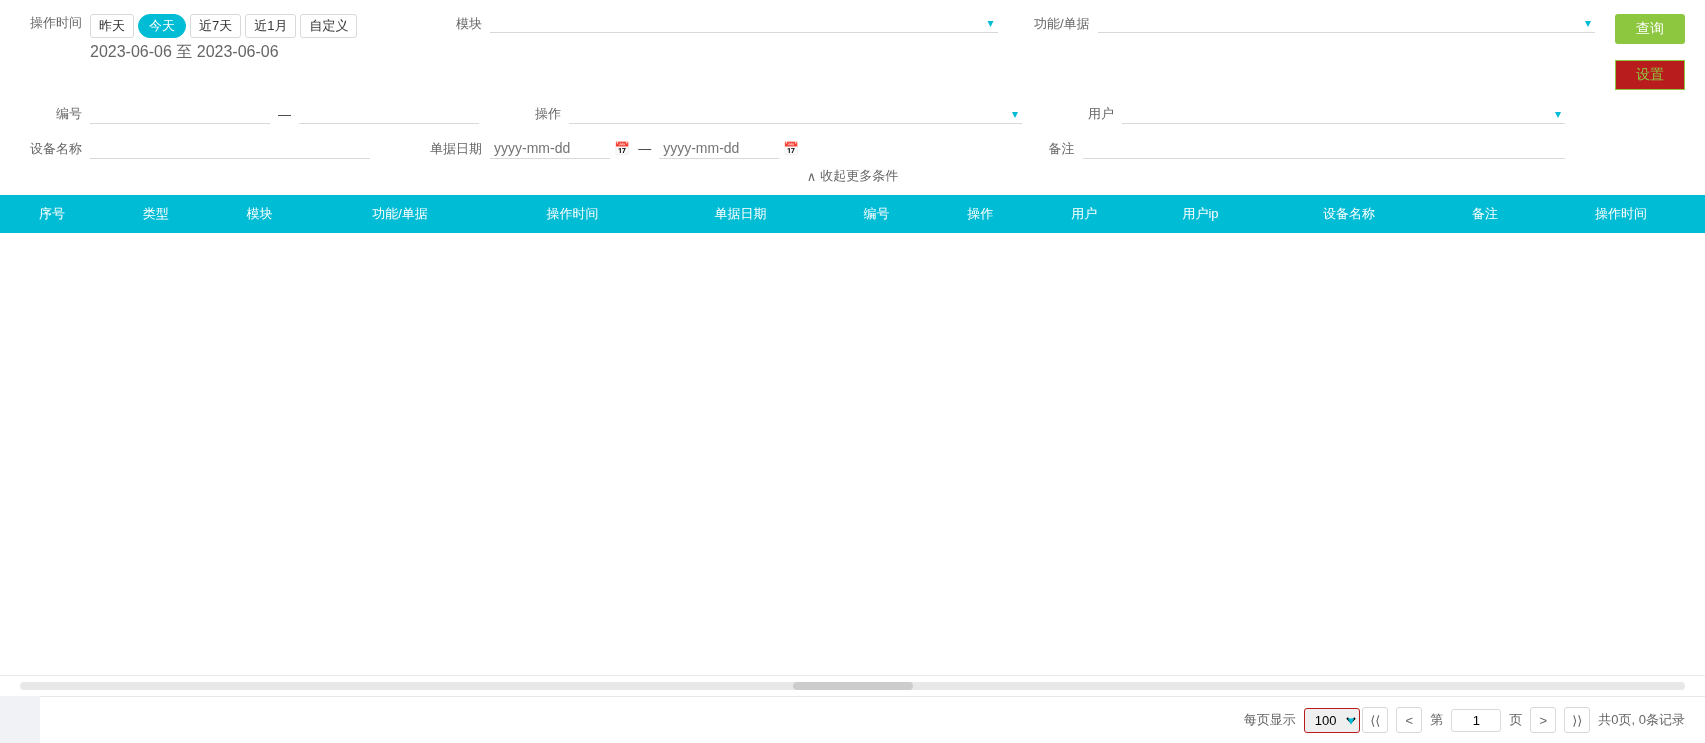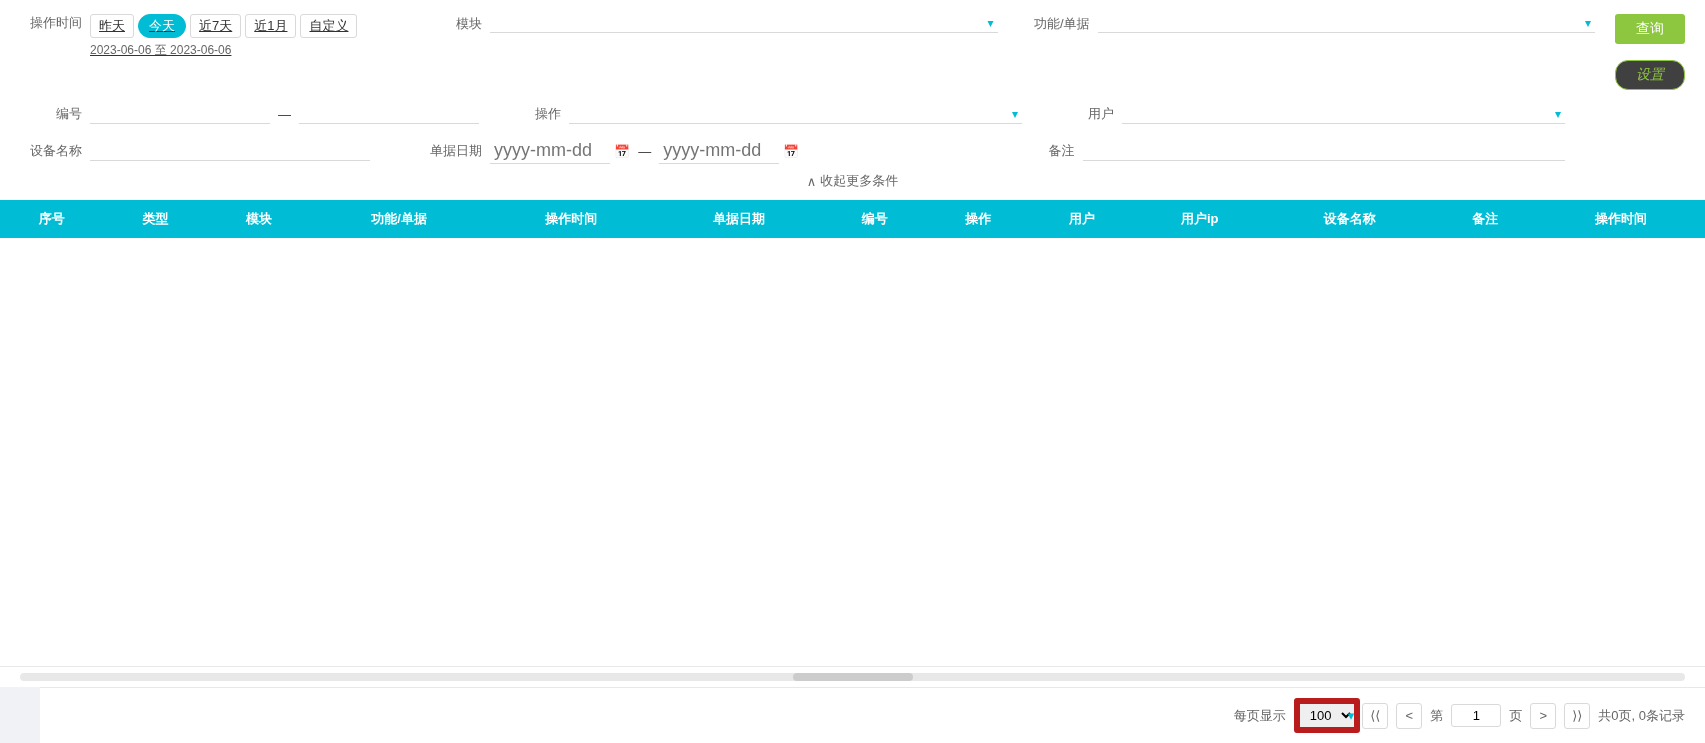--- a/index.html
+++ b/index.html
@@ -9,66 +9,66 @@
 
     
     .page-header { background: #fff; padding: 10px 20px; display: flex; align-items: center; justify-content: space-between; border-bottom: 1px solid #e8e8e8; }
     .page-title { font-size: 18px; font-weight: bold; color: #333; margin-right: 12px; }
     .page-subtitle { font-size: 12px; color: #999; }
     .export-btn { display: flex; align-items: center; gap: 4px; color: #666; font-size: 13px; cursor: pointer; }
     .export-icon { font-size: 14px; }
     .filter-label { color: #666; font-size: 13px; min-width: 70px; text-align: right; padding-right: 8px; flex-shrink: 0; }
     
     
-    .time-filter-group { display: flex; align-items: flex-start; flex-direction: column; text-decoration: underline; }
+    .time-filter-group { display: flex; align-items: flex-start; flex-direction: column; }
     .time-btns { display: flex; align-items: center; gap: 4px; }
     .time-btn { padding: 2px 8px; border: 1px solid #d9d9d9; border-radius: 3px; background: #fff; cursor: pointer; font-size: 13px; color: #333; }
     .time-btn.active { background: #00bcd4; color: #fff; border-color: #00bcd4; border-radius: 50px; padding: 2px 10px; }
-    .time-range { font-size: 12px; color: #666; margin-top: 4px; }
+    .time-range { font-size: 16px; color: #666; margin-top: 4px; }
     .filter-select { display: flex; align-items: center; border-bottom: 1px solid #d9d9d9; padding: 2px 4px; min-width: 220px; cursor: pointer; position: relative; }
     .filter-select-text { flex: 1; color: #999; font-size: 13px; }
     .filter-select-arrow { color: #00bcd4; font-size: 12px; margin-left: 4px; }
 
     .filter-input { border: none; border-bottom: 1px solid #d9d9d9; outline: none; font-size: 13px; padding: 2px 4px; min-width: 180px; color: #333; background: transparent; }
     .filter-dash { margin: 0 8px; color: #333; }
 
     
     .btn-group { display: flex; flex-direction: column; gap: 16px; margin-left: auto; }
     .btn-query { background: #8dc63f; color: #fff; border: none; padding: 6px 20px; font-size: 14px; cursor: pointer; border-radius: 3px; }
-    .btn-settings { background: #404040; color: #8dc63f; border: 1px solid #8dc63f; padding: 5px 20px; font-size: 14px; cursor: pointer; border-radius: 13px; font-style: italic; }
+    .btn-settings { background: #b91c1c; color: #8dc63f; border: 1px solid #8dc63f; padding: 5px 20px; font-size: 14px; cursor: pointer; border-radius: 0; }
 
     
     .collapse-btn-row { display: flex; justify-content: center; margin-top: 4px; margin-bottom: 4px; }
     .collapse-btn { display: flex; align-items: center; gap: 4px; color: #666; font-size: 13px; cursor: pointer; }
 
     
     .table-area { background: #fff; flex: 1; overflow: hidden; }
     .data-table { width: 100%; border-collapse: collapse; }
     .data-table thead tr { background: #00bcd4; }
-    .data-table thead th { color: #fff; font-size: 13px; padding: 10px 8px; text-align: center; font-weight: bold; white-space: nowrap; }
+    .data-table thead th { color: #fff; font-size: 13px; padding: 10px 8px; text-align: center; font-weight: normal; white-space: nowrap; }
     .empty-area { height: 320px; display: flex; align-items: center; justify-content: center; color: #ccc; }
 
     
     .scroll-bar-area { background: #fff; padding: 6px 20px; border-top: 1px solid #e8e8e8; }
     .scroll-track { height: 8px; background: #e8e8e8; border-radius: 4px; margin-bottom: 0; }
     .scroll-thumb { width: 120px; height: 8px; background: #ccc; border-radius: 4px; margin: 0 auto; }
 
     
     .pagination-area { background: #fff; padding: 10px 20px; display: flex; align-items: center; justify-content: flex-end; gap: 8px; border-top: 1px solid #e8e8e8; margin-left: 40px; }
     .pagination-label { color: #666; font-size: 13px; }
-    .pagination-select { border: 6px solid #b91c1c; padding: 3px 6px; font-size: 13px; border-radius: 3px; }
+    .pagination-select { border: 1px solid #b91c1c; padding: 3px 6px; font-size: 13px; border-radius: 3px; }
     .pagination-btn { width: 26px; height: 26px; border: 1px solid #d9d9d9; background: #fff; cursor: pointer; font-size: 13px; border-radius: 3px; display: inline-flex; align-items: center; justify-content: center; color: #666; }
     .pagination-page-label { color: #666; font-size: 13px; }
     .pagination-input { width: 50px; border: 1px solid #d9d9d9; padding: 3px 6px; font-size: 13px; text-align: center; border-radius: 3px; }
     .pagination-page-unit { color: #666; font-size: 13px; }
     .pagination-total { color: #666; font-size: 13px; }
 
     .filter-section { padding: 14px 20px 6px 20px; background: #fff; }
 
-    .date-input { border: none; border-bottom: 1px solid #d9d9d9; outline: none; font-size: 18px; padding: 2px 4px; width: 120px; color: #c2410c; background: transparent; }
+    .date-input { border: none; border-bottom: 1px solid #d9d9d9; outline: none; font-size: 14px; padding: 2px 4px; width: 120px; color: #c2410c; background: transparent; }
     .calendar-icon { color: #00bcd4; margin-left: 4px; cursor: pointer; }
 
     .full-width-select { min-width: 300px; }
     .user-select { min-width: 250px; }
   </style>
 </head>
 <body>
 
 <div class="page-wrapper">
 

